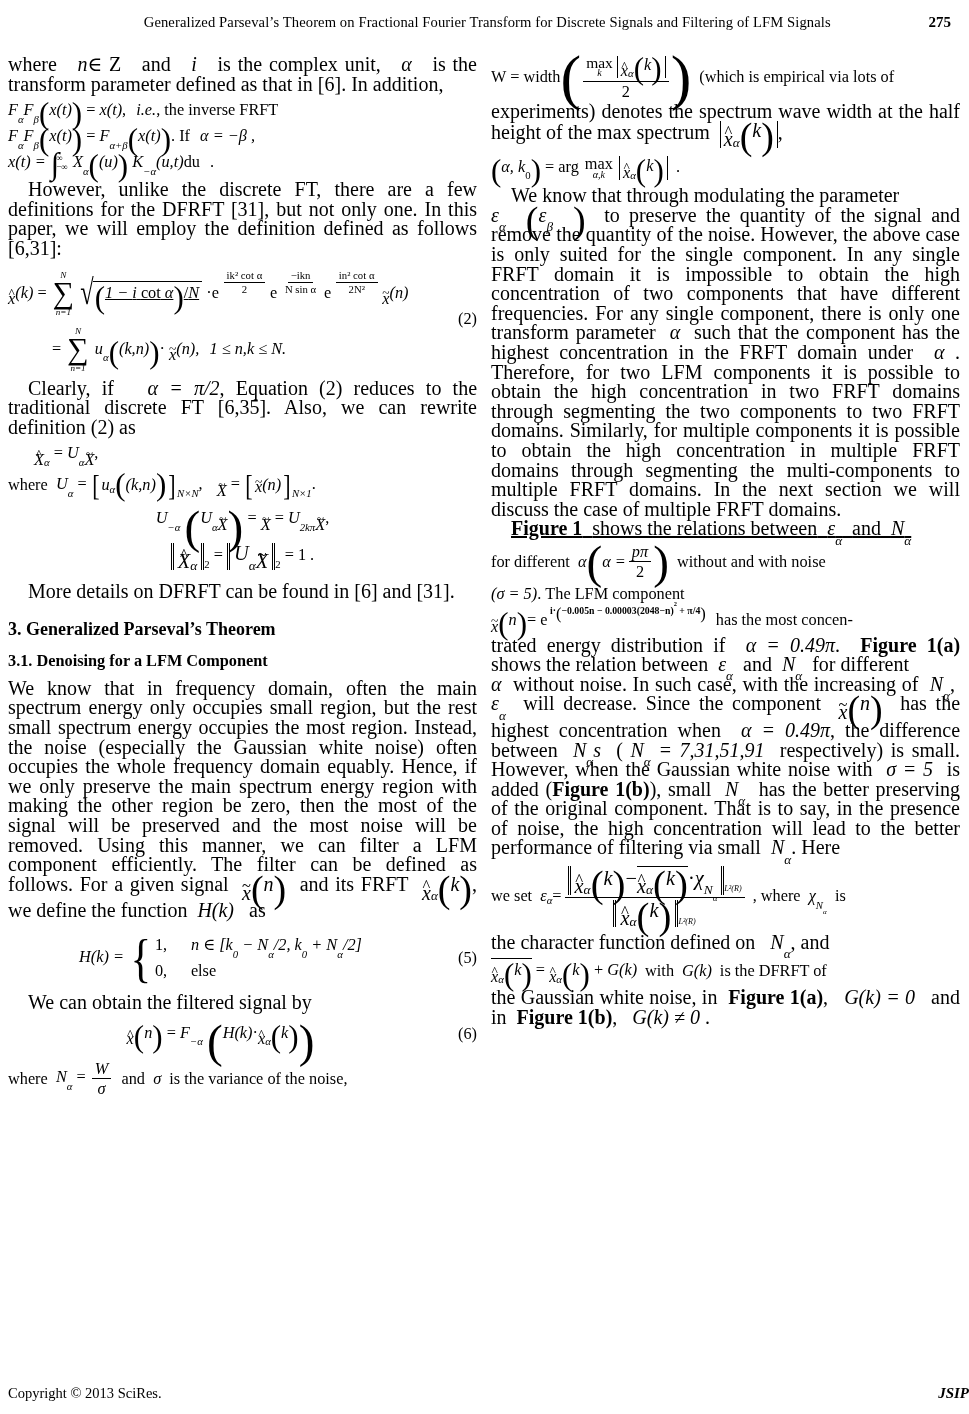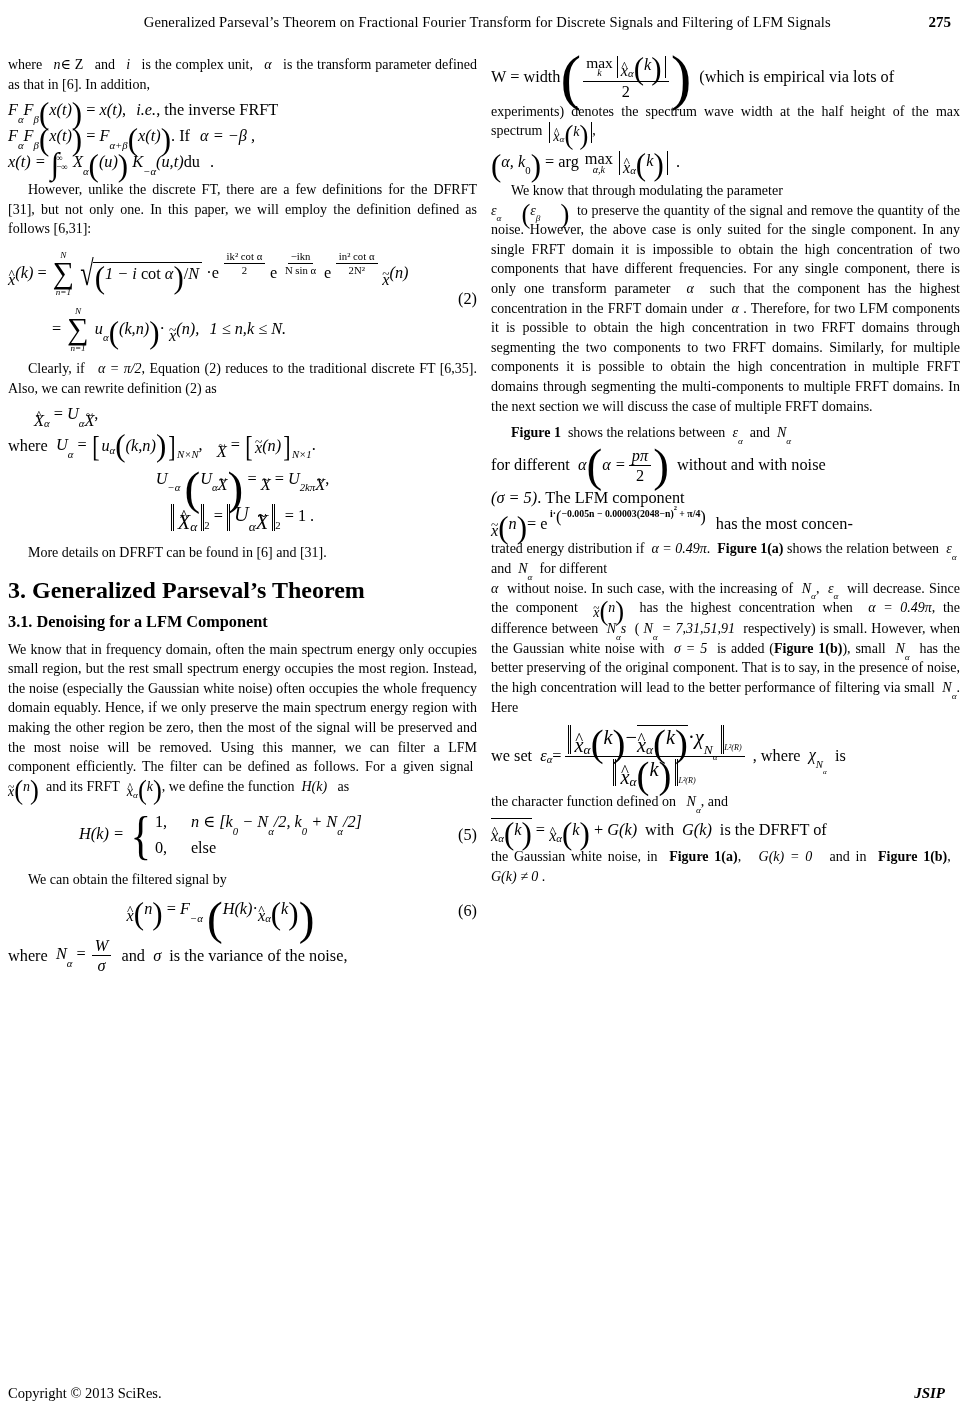--- a/index.html
+++ b/index.html
@@ -22,25 +22,25 @@
   }
   .runhead .pg{font-size:15px;font-weight:bold;margin-left:14px;}
 
   
   .cols{
     position:absolute;left:8px;right:8px;top:55px;
     display:flex;gap:14px;
   }
   .col{width:469px;}
 
-  p{margin:0;font-size:14px;line-height:19.6px;text-align:justify;text-justify:inter-word;}
+  p{margin:0;font-size:20px;line-height:19.6px;text-align:justify;text-justify:inter-word;}
   p.ind{text-indent:20px;}
 
   h2.sec{
-    font-size:24px;font-weight:bold;text-align:left;
+    font-size:18px;font-weight:bold;text-align:left;
     margin:16px 0 9px 0;line-height:22px;
   }
   h3.sub{
     font-size:16.3px;font-weight:bold;text-align:left;
     margin:11px 0 8px 0;line-height:20px;
   }
 
   
   .m{font-family:"Liberation Serif","DejaVu Serif",serif;font-style:italic;white-space:nowrap;}
   .mr{font-style:normal;}
@@ -64,21 +64,21 @@
   .frac>.n{padding:0 3px 1px;border-bottom:1px solid #000;}
   .frac>.d{padding:1px 3px 0;}
   .bigpar{display:inline-block;font-family:"Liberation Serif",serif;font-style:normal;}
   .p1{font-size:1.9em;line-height:0;vertical-align:-.30em;}
   .p2{font-size:2.9em;line-height:0;vertical-align:-.42em;}
   .p3{font-size:3.8em;line-height:0;vertical-align:-.46em;}
 
   
   .sqrt{display:inline-flex;align-items:stretch;vertical-align:middle;}
   .sqrt .rad{font-size:1.5em;line-height:1;transform:scaleY(1.45);transform-origin:center;margin-right:-1px;}
-  .sqrt .rbody{border-top:1px solid #000;padding:1px 3px 0 2px;}
+  .sqrt .rbody{border-top:1px solid #000;padding:1px 3px 0 2px;text-decoration:underline;}
 
   
   .sum{display:inline-flex;flex-direction:column;align-items:center;vertical-align:middle;
        line-height:1;margin:0 2px;}
   .sum .lim{font-size:.56em;font-style:italic;}
   .sum .sig{font-size:1.85em;font-style:normal;line-height:.92;}
   .sum .lim.bot{margin-top:0px;}
 
   
   .intg{display:inline-flex;align-items:center;vertical-align:middle;margin:0 1px;}
@@ -111,21 +111,21 @@
   .cases .rows .r{display:flex;align-items:center;white-space:nowrap;}
   .cases .rows .r .c1{min-width:26px;}
 
   
   .brk{display:inline-flex;align-items:stretch;vertical-align:middle;}
   .brk .lb,.brk .rb{font-size:1.8em;line-height:.85;font-style:normal;transform:scaleX(.75);}
   .brk .inner{padding:0 1px;display:flex;align-items:center;}
 
   
   .footer{
-    position:absolute;left:8px;right:24px;bottom:12px;
+    position:absolute;left:8px;right:0;bottom:12px;
     display:flex;justify-content:space-between;align-items:baseline;
     font-size:14.5px;
   }
   .footer .rt{font-style:italic;font-weight:bold;font-size:15px;}
 
   .gap6{display:inline-block;width:6px;}
   .gap10{display:inline-block;width:10px;}
 </style>
 </head>
 <body>
@@ -477,21 +477,21 @@
       <p class="ind" style="margin-top:6px;">
         <span>We know that through modulating the parameter</span><br>
         <span class="m"><span>ε</span><sub>α</sub><span class="bigpar p1">(</span><span>ε</span><sub>β</sub><span class="bigpar p1">)</span></span>&nbsp;
         <span>to preserve the quantity of the signal and remove the quantity of the noise. However, the above case is only suited for the single component. In any single FRFT domain it is impossible to obtain the high concentration of two components that have different frequencies. For any single component, there is only one transform parameter</span>&nbsp;
         <span class="m">α</span>&nbsp;
         <span>such that the component has the highest concentration in the FRFT domain under</span>&nbsp;
         <span class="m">α</span>
         <span>. Therefore, for two LFM components it is possible to obtain the high concentration in two FRFT domains through segmenting the two components to two FRFT domains. Similarly, for multiple components it is possible to obtain the high concentration in multiple FRFT domains through segmenting the multi-components to multiple FRFT domains. In the next section we will discuss the case of multiple FRFT domains.</span>
       </p>
 
-      <p class="ind" style="margin-top:7px;">
+      <p class="ind" style="margin-top:0;text-decoration:underline;">
         <b>Figure 1</b>&nbsp;
         <span>shows the relations between</span>&nbsp;
         <span class="m"><span>ε</span><sub>α</sub></span>&nbsp;
         <span>and</span>&nbsp;
         <span class="m"><span>N</span><sub>α</sub></span>
       </p>
 
       <div class="eq" style="display:flex;align-items:center;margin-top:4px;">
         <span>for different</span>&nbsp;&nbsp;
         <span class="m" style="display:inline-flex;align-items:center;">

